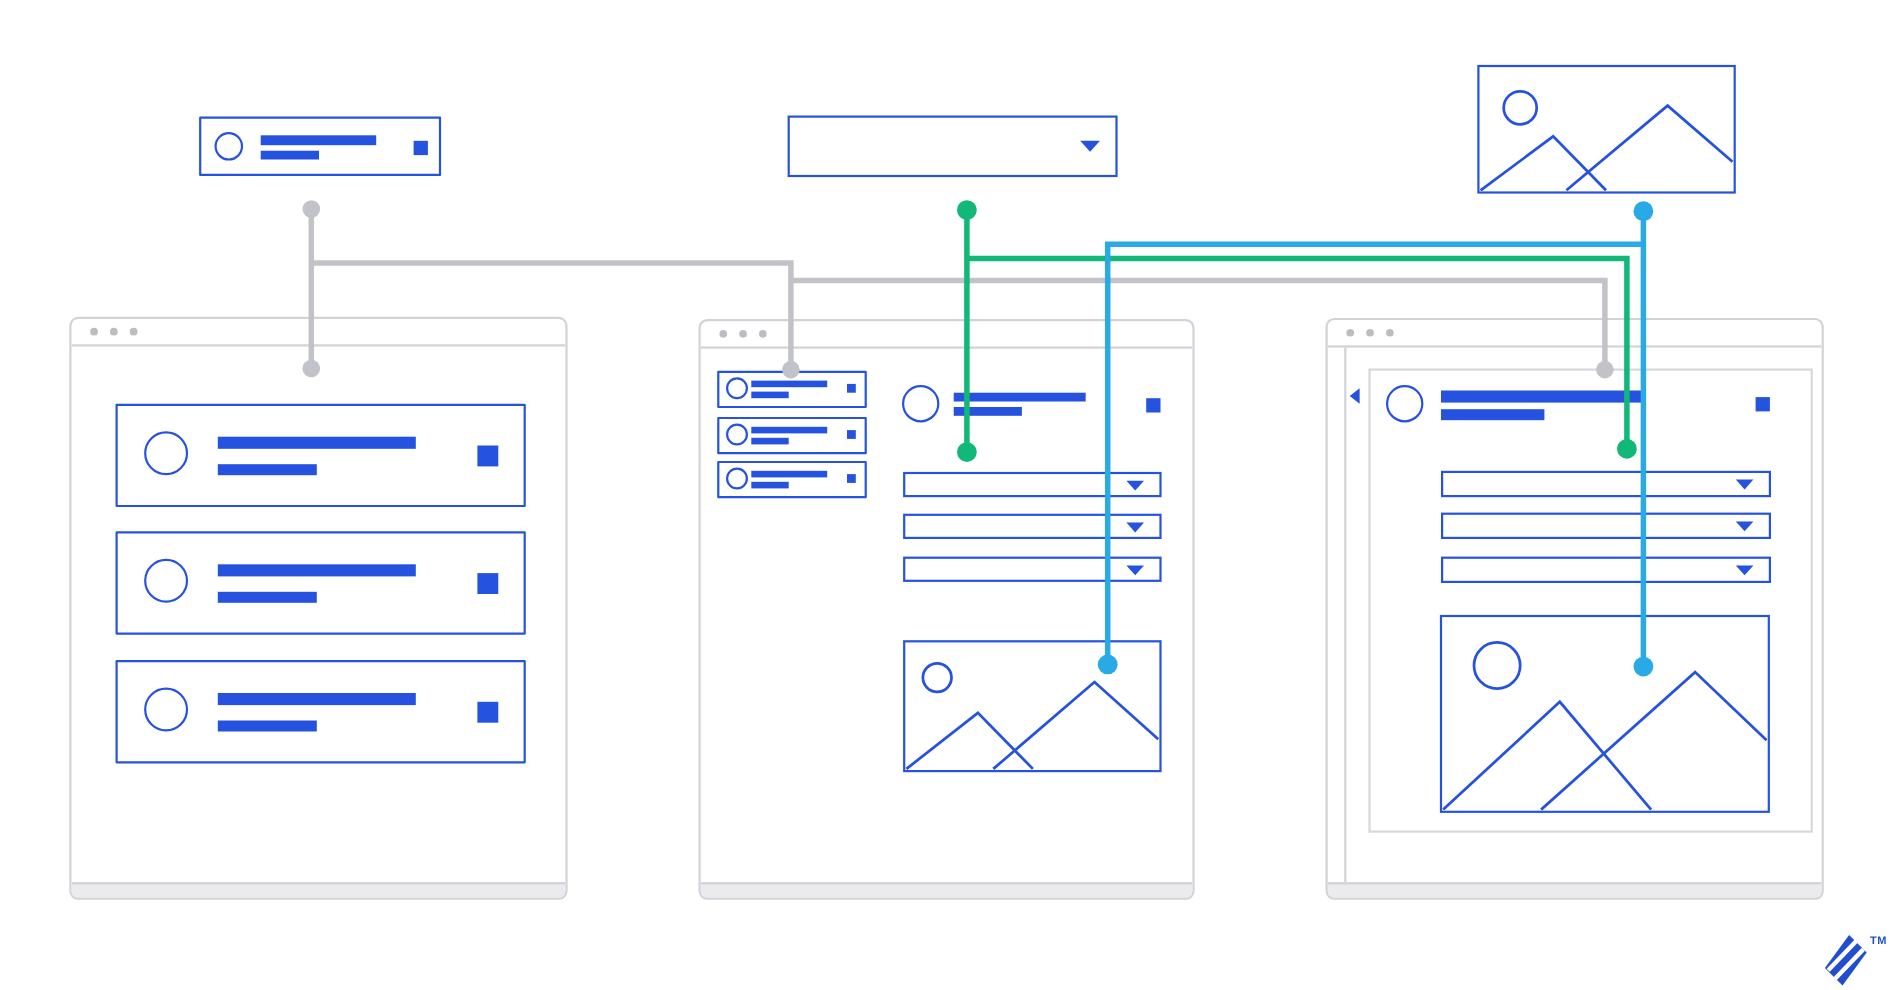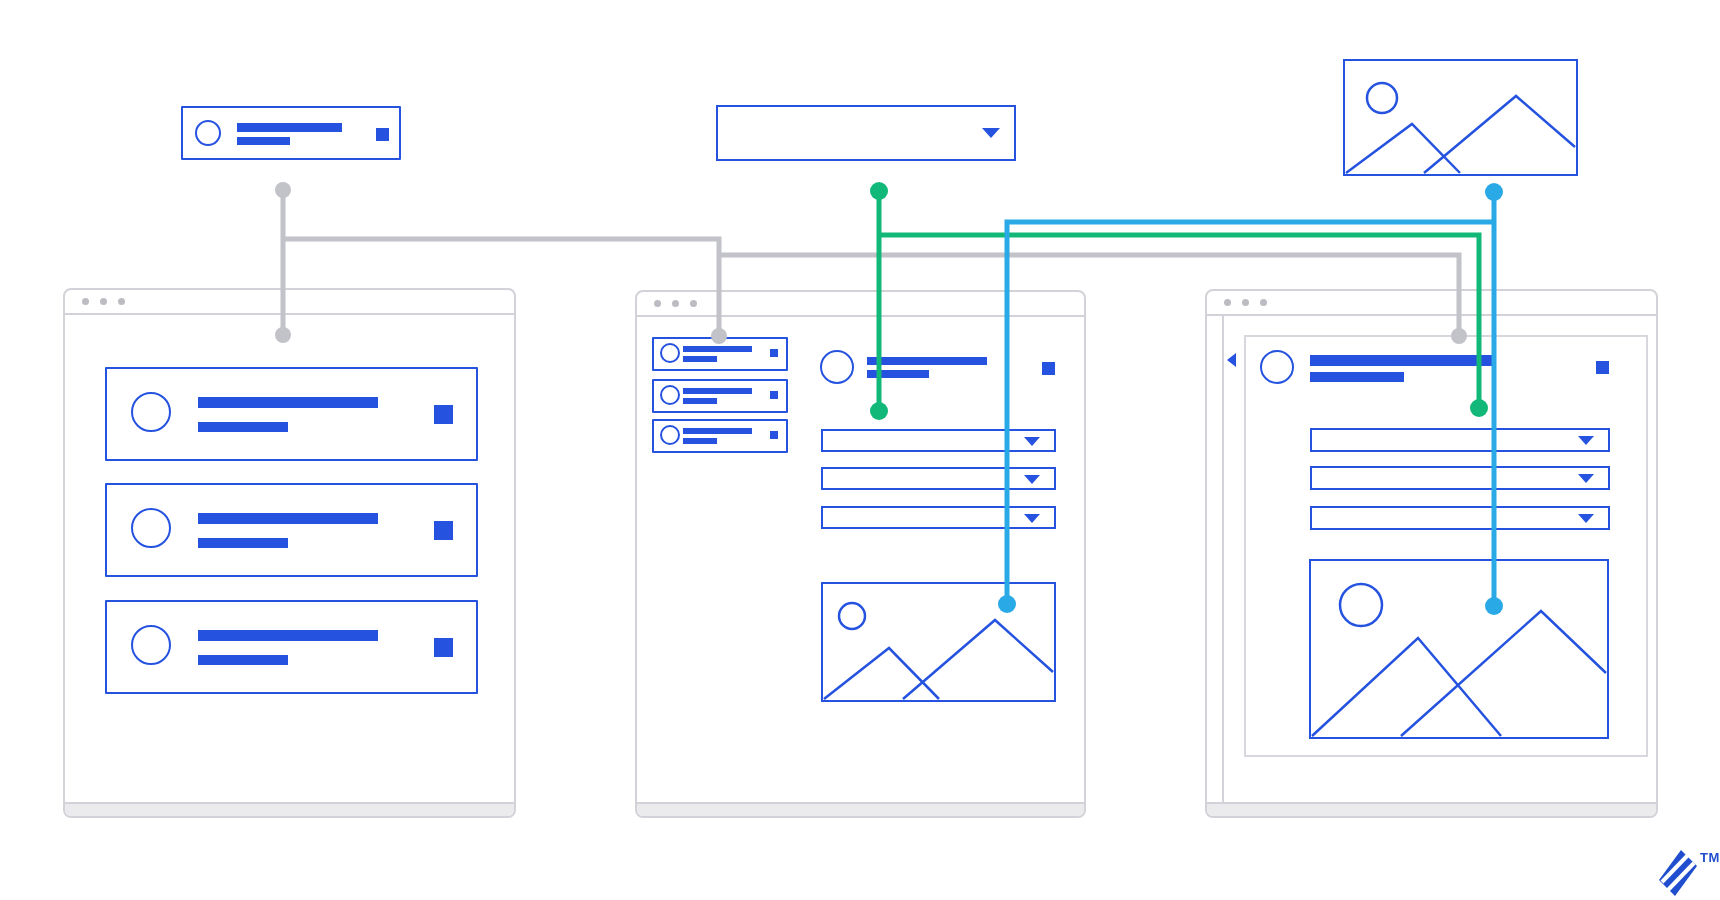--- a/index.html
+++ b/index.html
@@ -25,21 +25,21 @@
   .wfooter{position:absolute;left:0;right:0;bottom:0;height:12px;
            background:var(--footer_fill,#ebebee);border-top:2px solid var(--chrome_border,#d2d2d8);}
   .vline{position:absolute;width:2px;background:var(--chrome_border,#d2d2d8);}
   .panel{position:absolute;border:2px solid var(--panel_border,#d7d7dd);background:#fff;}
   .back-arrow{position:absolute;width:0;height:0;border-top:7px solid transparent;
               border-bottom:7px solid transparent;border-right:9px solid var(--blue,#2553e0);}
   
   .overlay{position:absolute;left:0;top:0;z-index:40;pointer-events:none;}
   
   .tmwrap{position:absolute;left:1658px;top:846px;width:62px;height:54px;}
-  .tmtext{position:absolute;left:42px;top:4px;font-size:13px;font-weight:bold;
+  .tmtext{position:absolute;left:42px;top:4px;font-size:10px;font-weight:bold;
           color:var(--logo_blue,#204ecf);letter-spacing:0.5px;}
 </style>
 </head>
 <body>
 
 <div class="canvas">
 
   <div class="blue-card" style="left:181px;top:106px;width:216px;height:50px">
     <div class="circle" style="left:12px;top:12px;width:22px;height:22px"></div>
     <div class="bar" style="left:54px;top:15px;width:105px;height:9px"></div>

